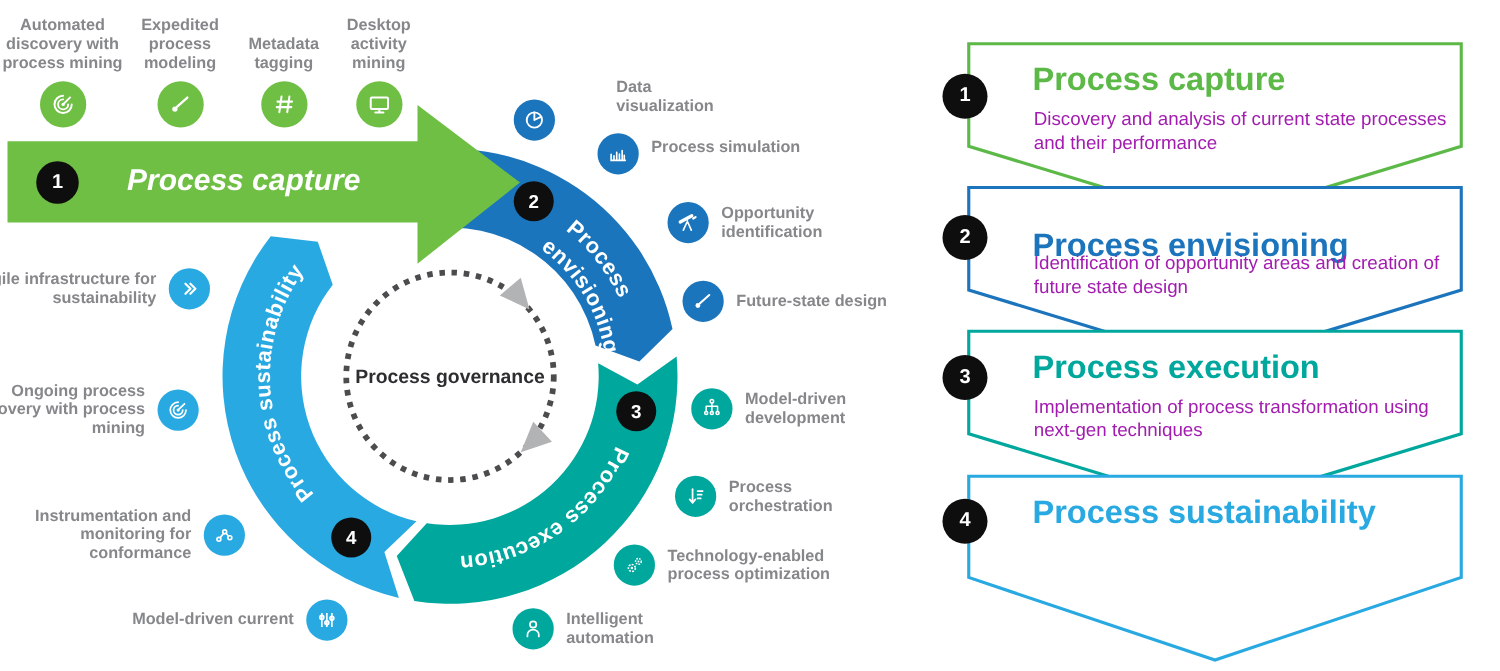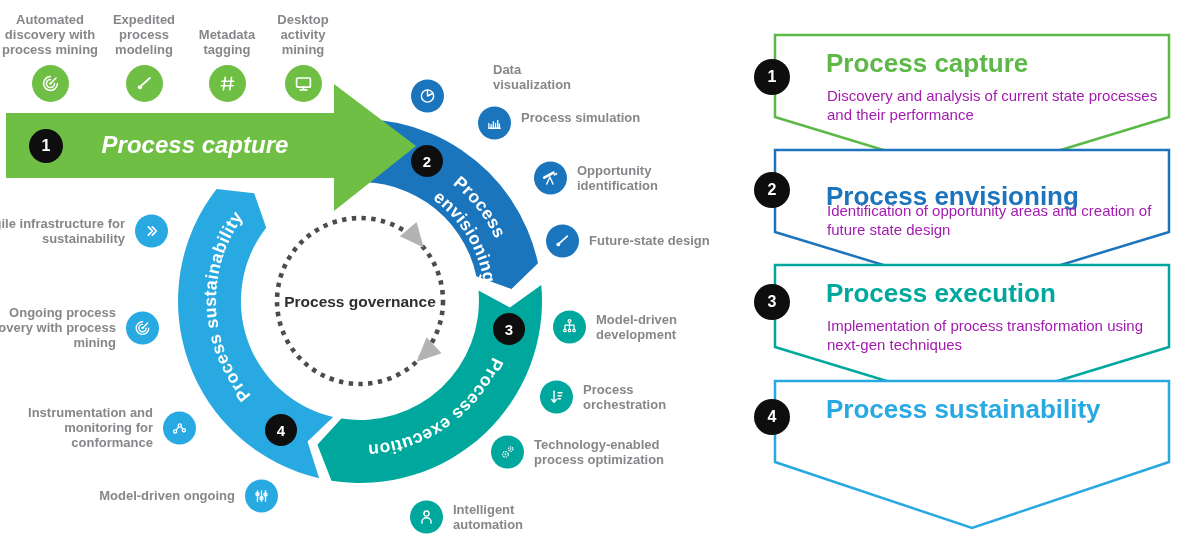--- a/index.html
+++ b/index.html
@@ -254,21 +254,21 @@
     <div class="tool-label" style="width:100px">Process orchestration</div>
   </div>
   <div class="side-tool" style="left:491px; top:452px;">
     <div class="ic ic33 ic-teal">
         <svg width="21" height="21">
           <use href="#i-gears"></use>
         </svg>
       </div>
     <div class="tool-label" style="width:155px">Technology-enabled process optimization</div>
   </div>
-  <div class="side-tool" style="left:410px; top:517px;">
+  <div class="side-tool" style="left:410px; top:503px;">
     <div class="ic ic33 ic-teal">
         <svg width="21" height="21">
           <use href="#i-person"></use>
         </svg>
       </div>
     <div class="tool-label" style="width:110px">Intelligent automation</div>
   </div>
 
   <div class="side-tool" style="left:-20px; top:231px;">
     <div class="tool-label right-al" style="width:145px">Agile infrastructure for sustainability</div>
@@ -288,21 +288,21 @@
   </div>
   <div class="side-tool" style="left:8px; top:428px;">
     <div class="tool-label right-al" style="width:145px">Instrumentation and monitoring for conformance</div>
     <div class="ic ic33 ic-lblue">
         <svg width="21" height="21">
           <use href="#i-network"></use>
         </svg>
       </div>
   </div>
   <div class="side-tool" style="left:75px; top:496px;">
-    <div class="tool-label right-al" style="width:160px; white-space:nowrap;">Model-driven ongoing</div>
+    <div class="tool-label right-al" style="width:160px; white-space:nowrap;">Model-driven current</div>
     <div class="ic ic33 ic-lblue">
         <svg width="21" height="21">
           <use href="#i-sliders"></use>
         </svg>
       </div>
   </div>
 
   <div class="badge b36" style="left:754px; top:59px;">1</div>
   <div class="stage-title t-green" style="top:50px;">Process capture</div>
   <div class="stage-desc" style="top:86px;">Discovery and analysis of current state processes and their performance</div>

